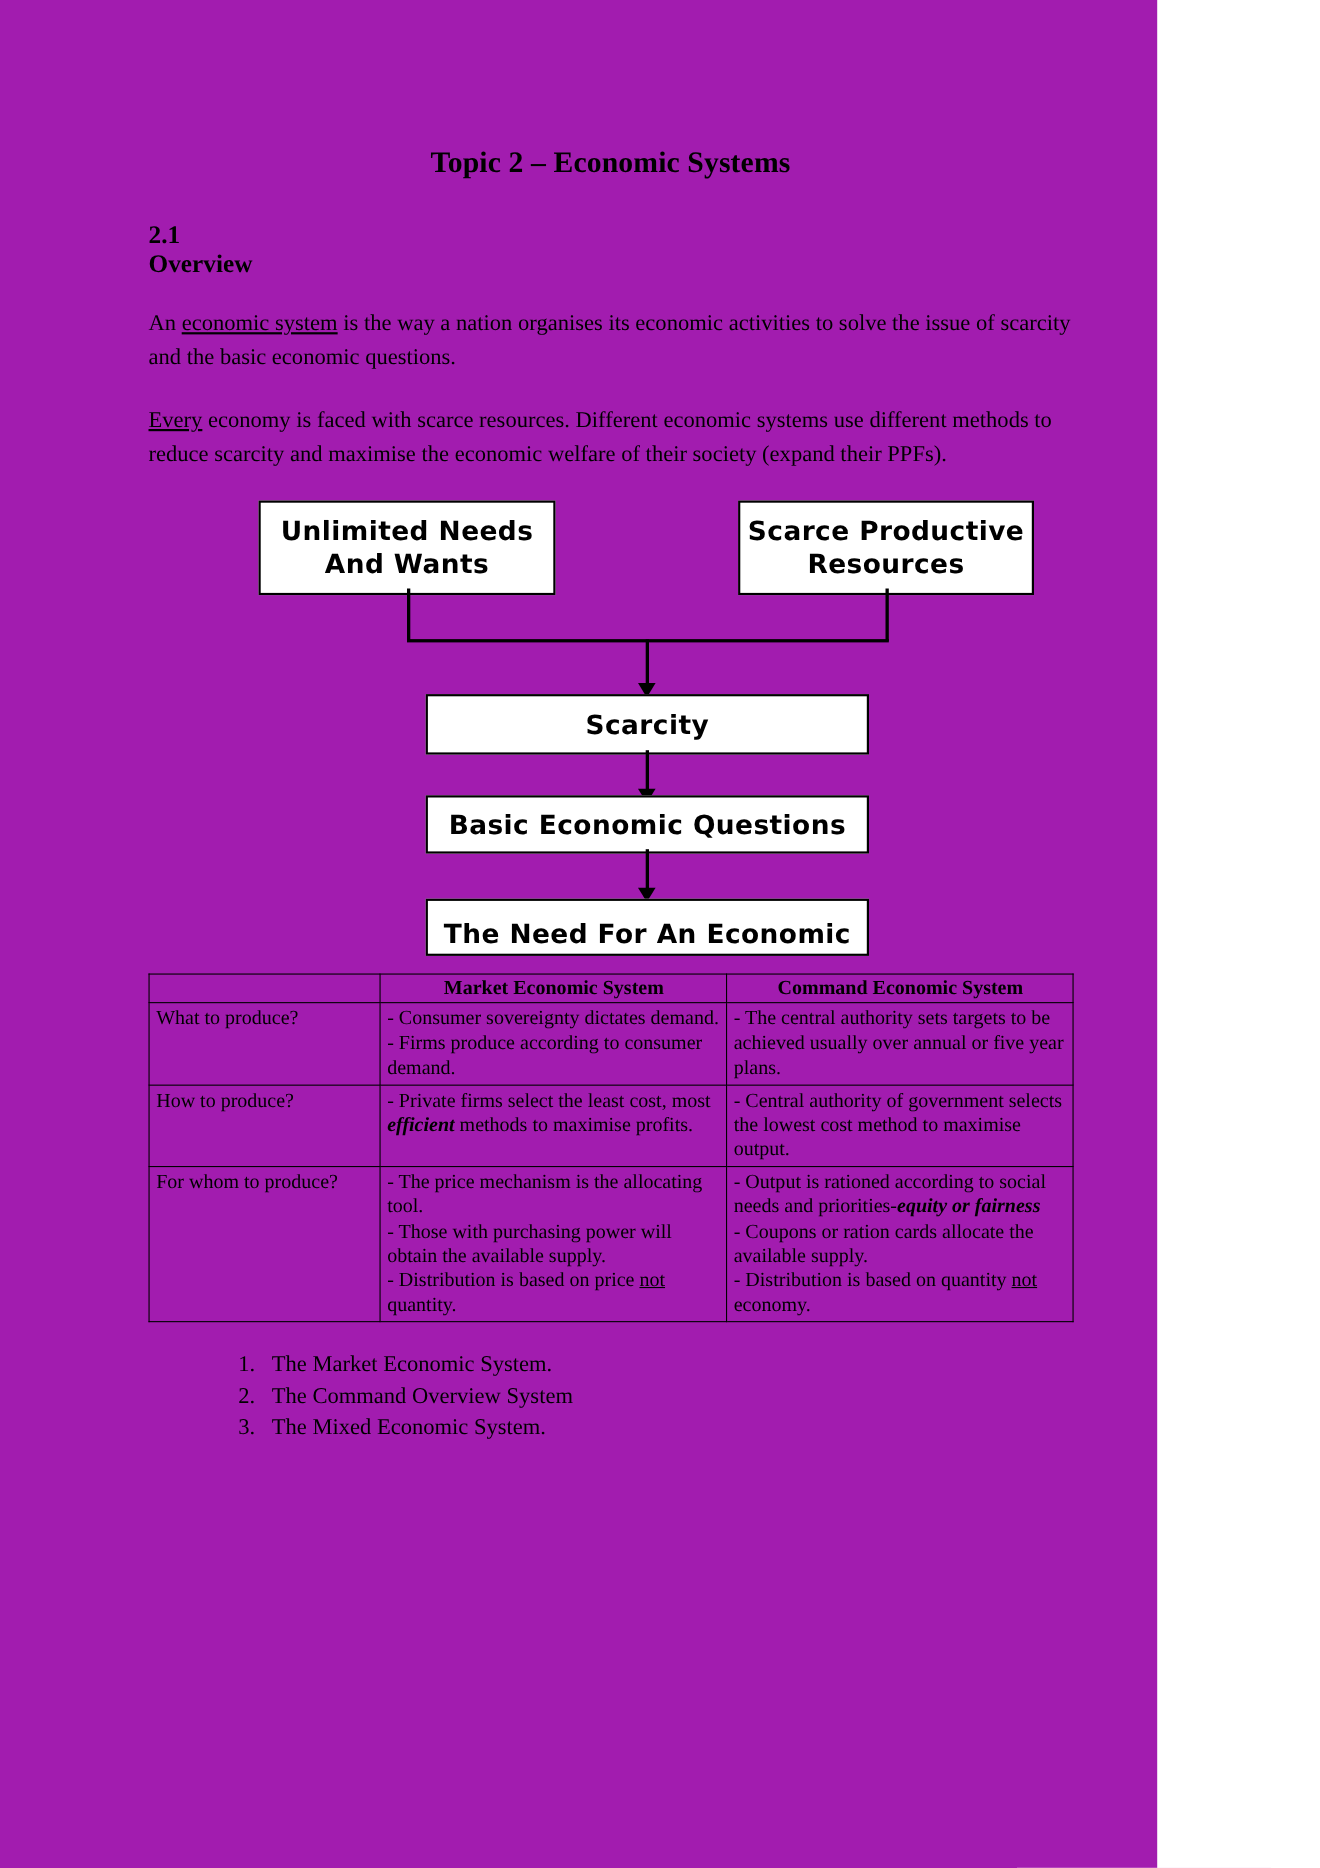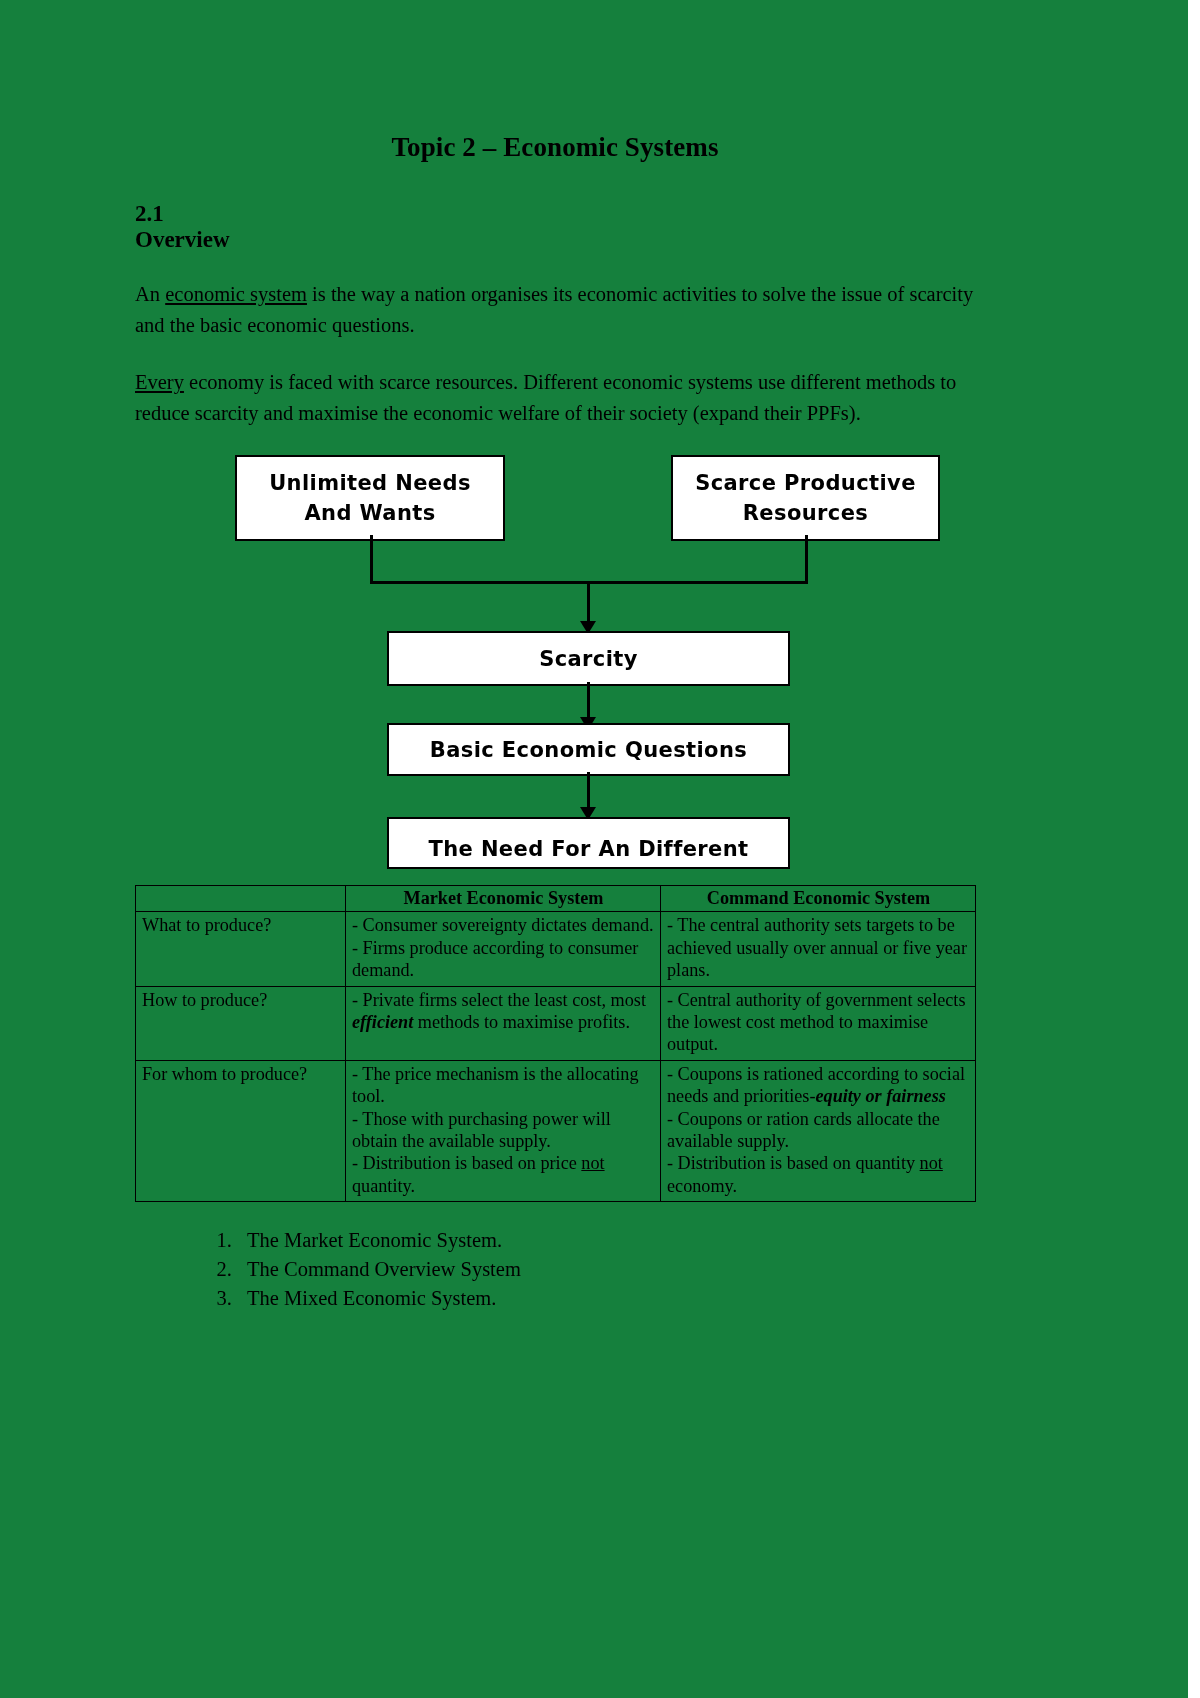--- a/index.html
+++ b/index.html
@@ -11,23 +11,23 @@
     width: 1200px;
     height: 1698px;
     font-family: "Liberation Serif", "DejaVu Serif", serif;
     color: #000000;
     position: relative;
     overflow: hidden;
   }
   .page {
     position: absolute;
     left: 0; top: 0;
-    width: 1188px;
+    width: 1052px;
     height: 1698px;
-    background: #15803d;
+    background: #a21caf;
   }
   .content {
     position: absolute;
     left: 135px;
     top: 0;
     width: 840px;
   }
 
   
   .doc-title {
@@ -68,21 +68,21 @@
     height: 442px;
     margin-top: 14px;
   }
   .fbox {
     position: absolute;
     border: 2.5px solid #000;
     background: #fff;
     box-sizing: border-box;
     font-family: "DejaVu Sans", "Liberation Sans", sans-serif;
     font-weight: bold;
-    font-size: 21px;
+    font-size: 24px;
     line-height: 30px;
     text-align: center;
     letter-spacing: 0.4px;
     overflow: hidden;
     display: flex;
     align-items: center;
     justify-content: center;
   }
   .fbox .inner { width: 100%; }
   .fbox.clipped {
@@ -199,21 +199,21 @@
         <div class="inner">
           <div>Basic Economic Questions</div>
         </div>
       </div>
 
       <div class="conn" style="left:452px; top:329px; width:2.5px; height:44px;"></div>
       <div class="arrowhead" style="left:445px; top:364px;"></div>
 
       <div class="fbox clipped" style="left:252px; top:374px; width:403px; height:52px;">
         <div class="inner">
-          <div>The Need For An Different</div>
+          <div>The Need For An Economic</div>
           <div>System</div>
         </div>
       </div>
 
     </div>
 
     <table class="cmp">
       <colgroup>
         <col class="col0">
           <col class="col1">
@@ -247,21 +247,21 @@
             </td>
           </tr>
           <tr>
             <td class="rowhead">For whom to produce?</td>
             <td>
               <div><span>- The price mechanism is the allocating tool.</span></div>
               <div><span>- Those with purchasing power will obtain the available supply.</span></div>
               <div><span>- Distribution is based on price </span><span class="u">not</span><span> quantity.</span></div>
             </td>
             <td>
-              <div><span>- Coupons is rationed according to social needs and priorities-</span><span class="bi">equity or fairness</span></div>
+              <div><span>- Output is rationed according to social needs and priorities-</span><span class="bi">equity or fairness</span></div>
               <div><span>- Coupons or ration cards allocate the available supply.</span></div>
               <div><span>- Distribution is based on quantity </span><span class="u">not</span><span> economy.</span></div>
             </td>
           </tr>
         </tbody>
     </table>
 
 
     <ol class="types">
         <li>The Market Economic System.</li>

